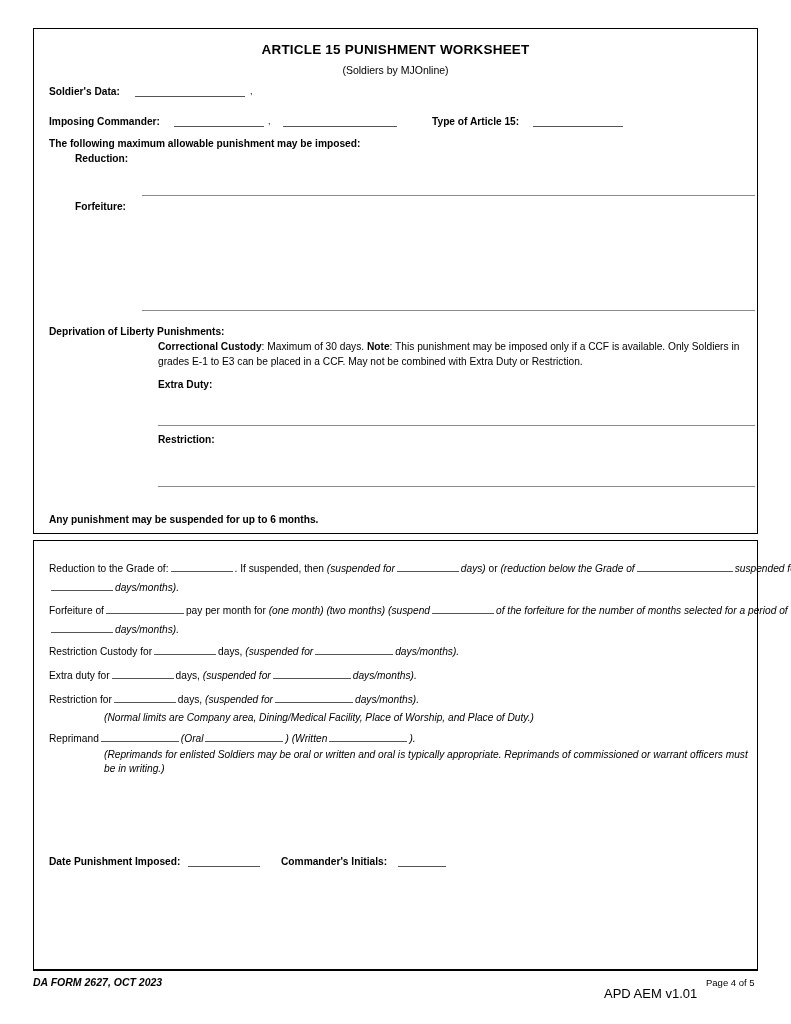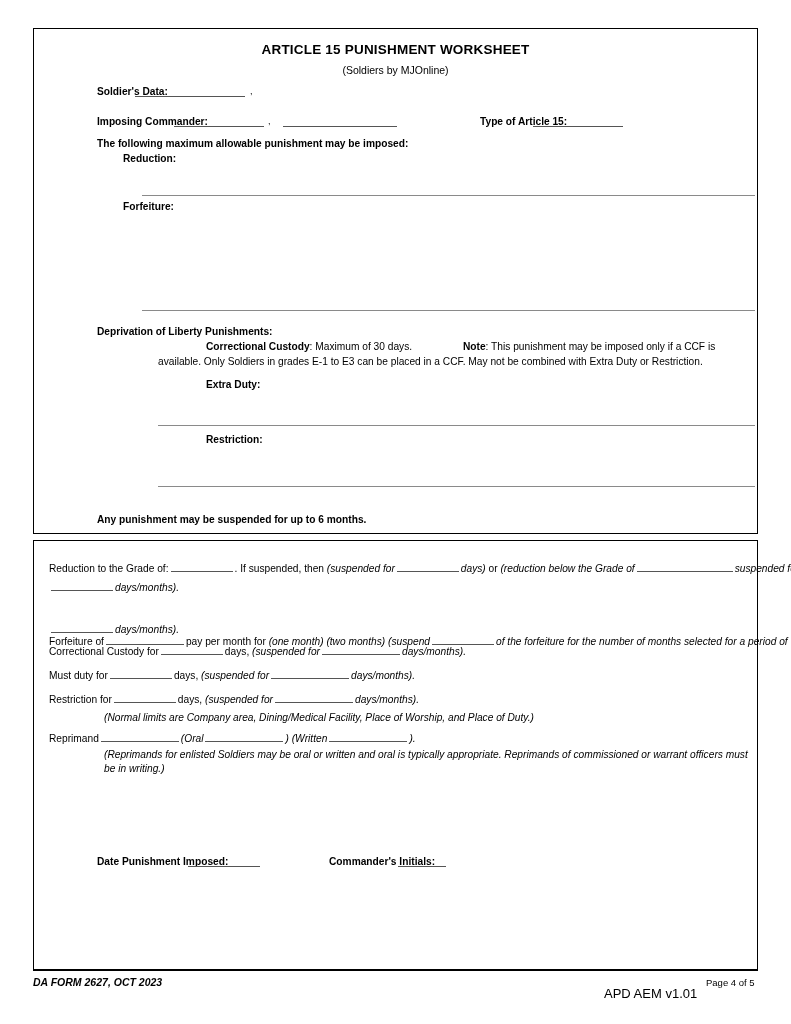--- a/index.html
+++ b/index.html
@@ -60,21 +60,21 @@
     font-size: 10.5px;
   }
 
   
   .t {
     position: absolute;
     font-size: 10.2px;
     line-height: 13px;
     white-space: nowrap;
   }
-  .b { font-weight: bold; margin-left: 48px; }
+  .b { font-weight: bold; }
   .i { font-style: italic; }
   .bi { font-weight: normal; font-style: italic; }
 
   
   .blank {
     display: inline-block;
     border-bottom: 1px solid #555;
     vertical-align: baseline;
     height: 10px;
     margin: 0 2px;
@@ -176,33 +176,33 @@
 
   <div class="box" id="lower-box"></div>
 
   <div class="t" style="left:49px; top:561px;">
     <span>Reduction to the Grade of:</span><span class="blank bk-md"></span><span>. If suspended, then </span><span class="i">(suspended for</span><span class="blank bk-md"></span><span class="i">days)</span><span> or </span><span class="i">(reduction below the Grade of</span><span class="blank bk-xl"></span><span class="i">suspended for</span>
   </div>
   <div class="t" style="left:49px; top:580px;">
     <span class="blank bk-md"></span><span class="i">days/months).</span>
   </div>
 
-  <div class="t" style="left:49px; top:603px;margin-top:31px;">
+  <div class="t" style="left:49px; top:603px;">
     <span>Forfeiture of</span><span class="blank bk-lg"></span><span>pay per month for </span><span class="i">(one month) (two months) (suspend</span><span class="blank bk-md"></span><span class="i">of the forfeiture for the number of months selected for a period of</span>
   </div>
   <div class="t" style="left:49px; top:622px;">
     <span class="blank bk-md"></span><span class="i">days/months).</span>
   </div>
 
   <div class="t" style="left:49px; top:644px;">
-    <span>Correctional Custody for</span><span class="blank bk-md"></span><span>days, </span><span class="i">(suspended for</span><span class="blank bk-lg"></span><span class="i">days/months).</span>
+    <span>Restriction Custody for</span><span class="blank bk-md"></span><span>days, </span><span class="i">(suspended for</span><span class="blank bk-lg"></span><span class="i">days/months).</span>
   </div>
 
   <div class="t" style="left:49px; top:668px;">
-    <span>Must duty for</span><span class="blank bk-md"></span><span>days, </span><span class="i">(suspended for</span><span class="blank bk-lg"></span><span class="i">days/months).</span>
+    <span>Extra duty for</span><span class="blank bk-md"></span><span>days, </span><span class="i">(suspended for</span><span class="blank bk-lg"></span><span class="i">days/months).</span>
   </div>
 
   <div class="t" style="left:49px; top:692px;">
     <span>Restriction for</span><span class="blank bk-md"></span><span>days, </span><span class="i">(suspended for</span><span class="blank bk-lg"></span><span class="i">days/months).</span>
   </div>
   <div class="t bi" style="left:104px; top:711px;">(Normal limits are Company area, Dining/Medical Facility, Place of Worship, and Place of Duty.)</div>
 
   <div class="t" style="left:49px; top:731px;">
     <span>Reprimand</span><span class="blank bk-lg"></span><span class="i">(Oral</span><span class="blank bk-lg"></span><span class="i">) (Written</span><span class="blank bk-lg"></span><span class="i">).</span>
   </div>

